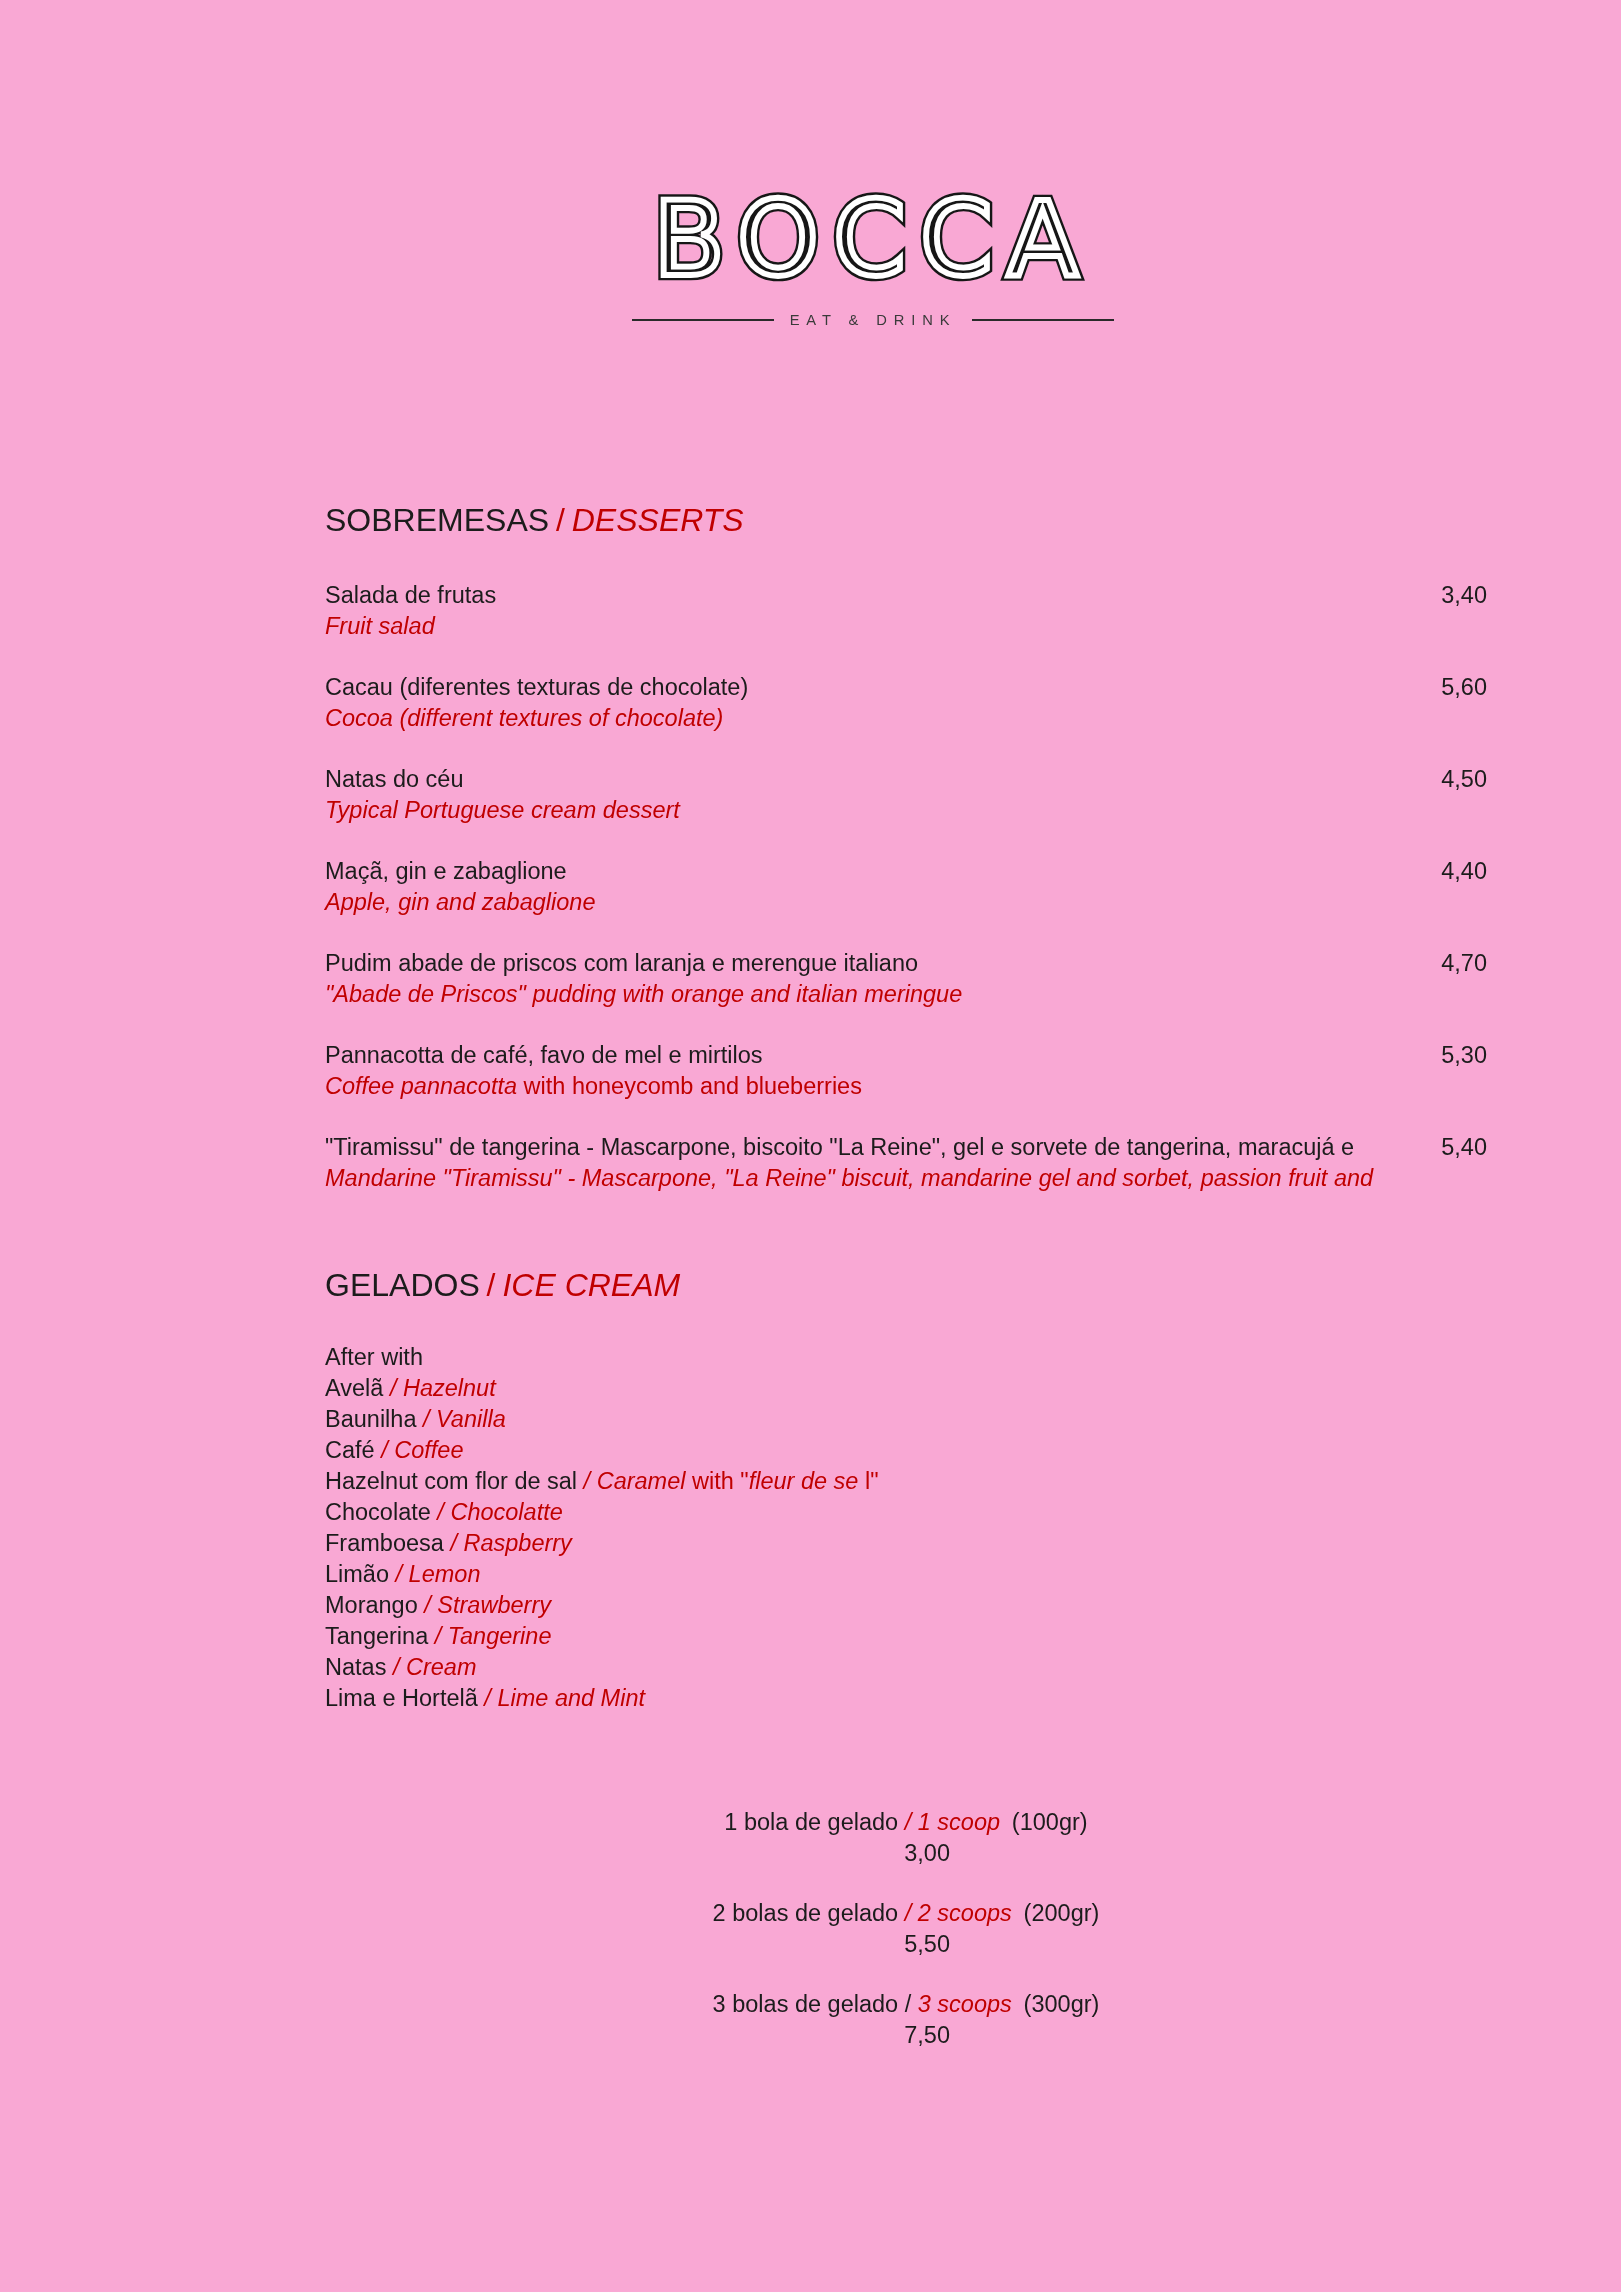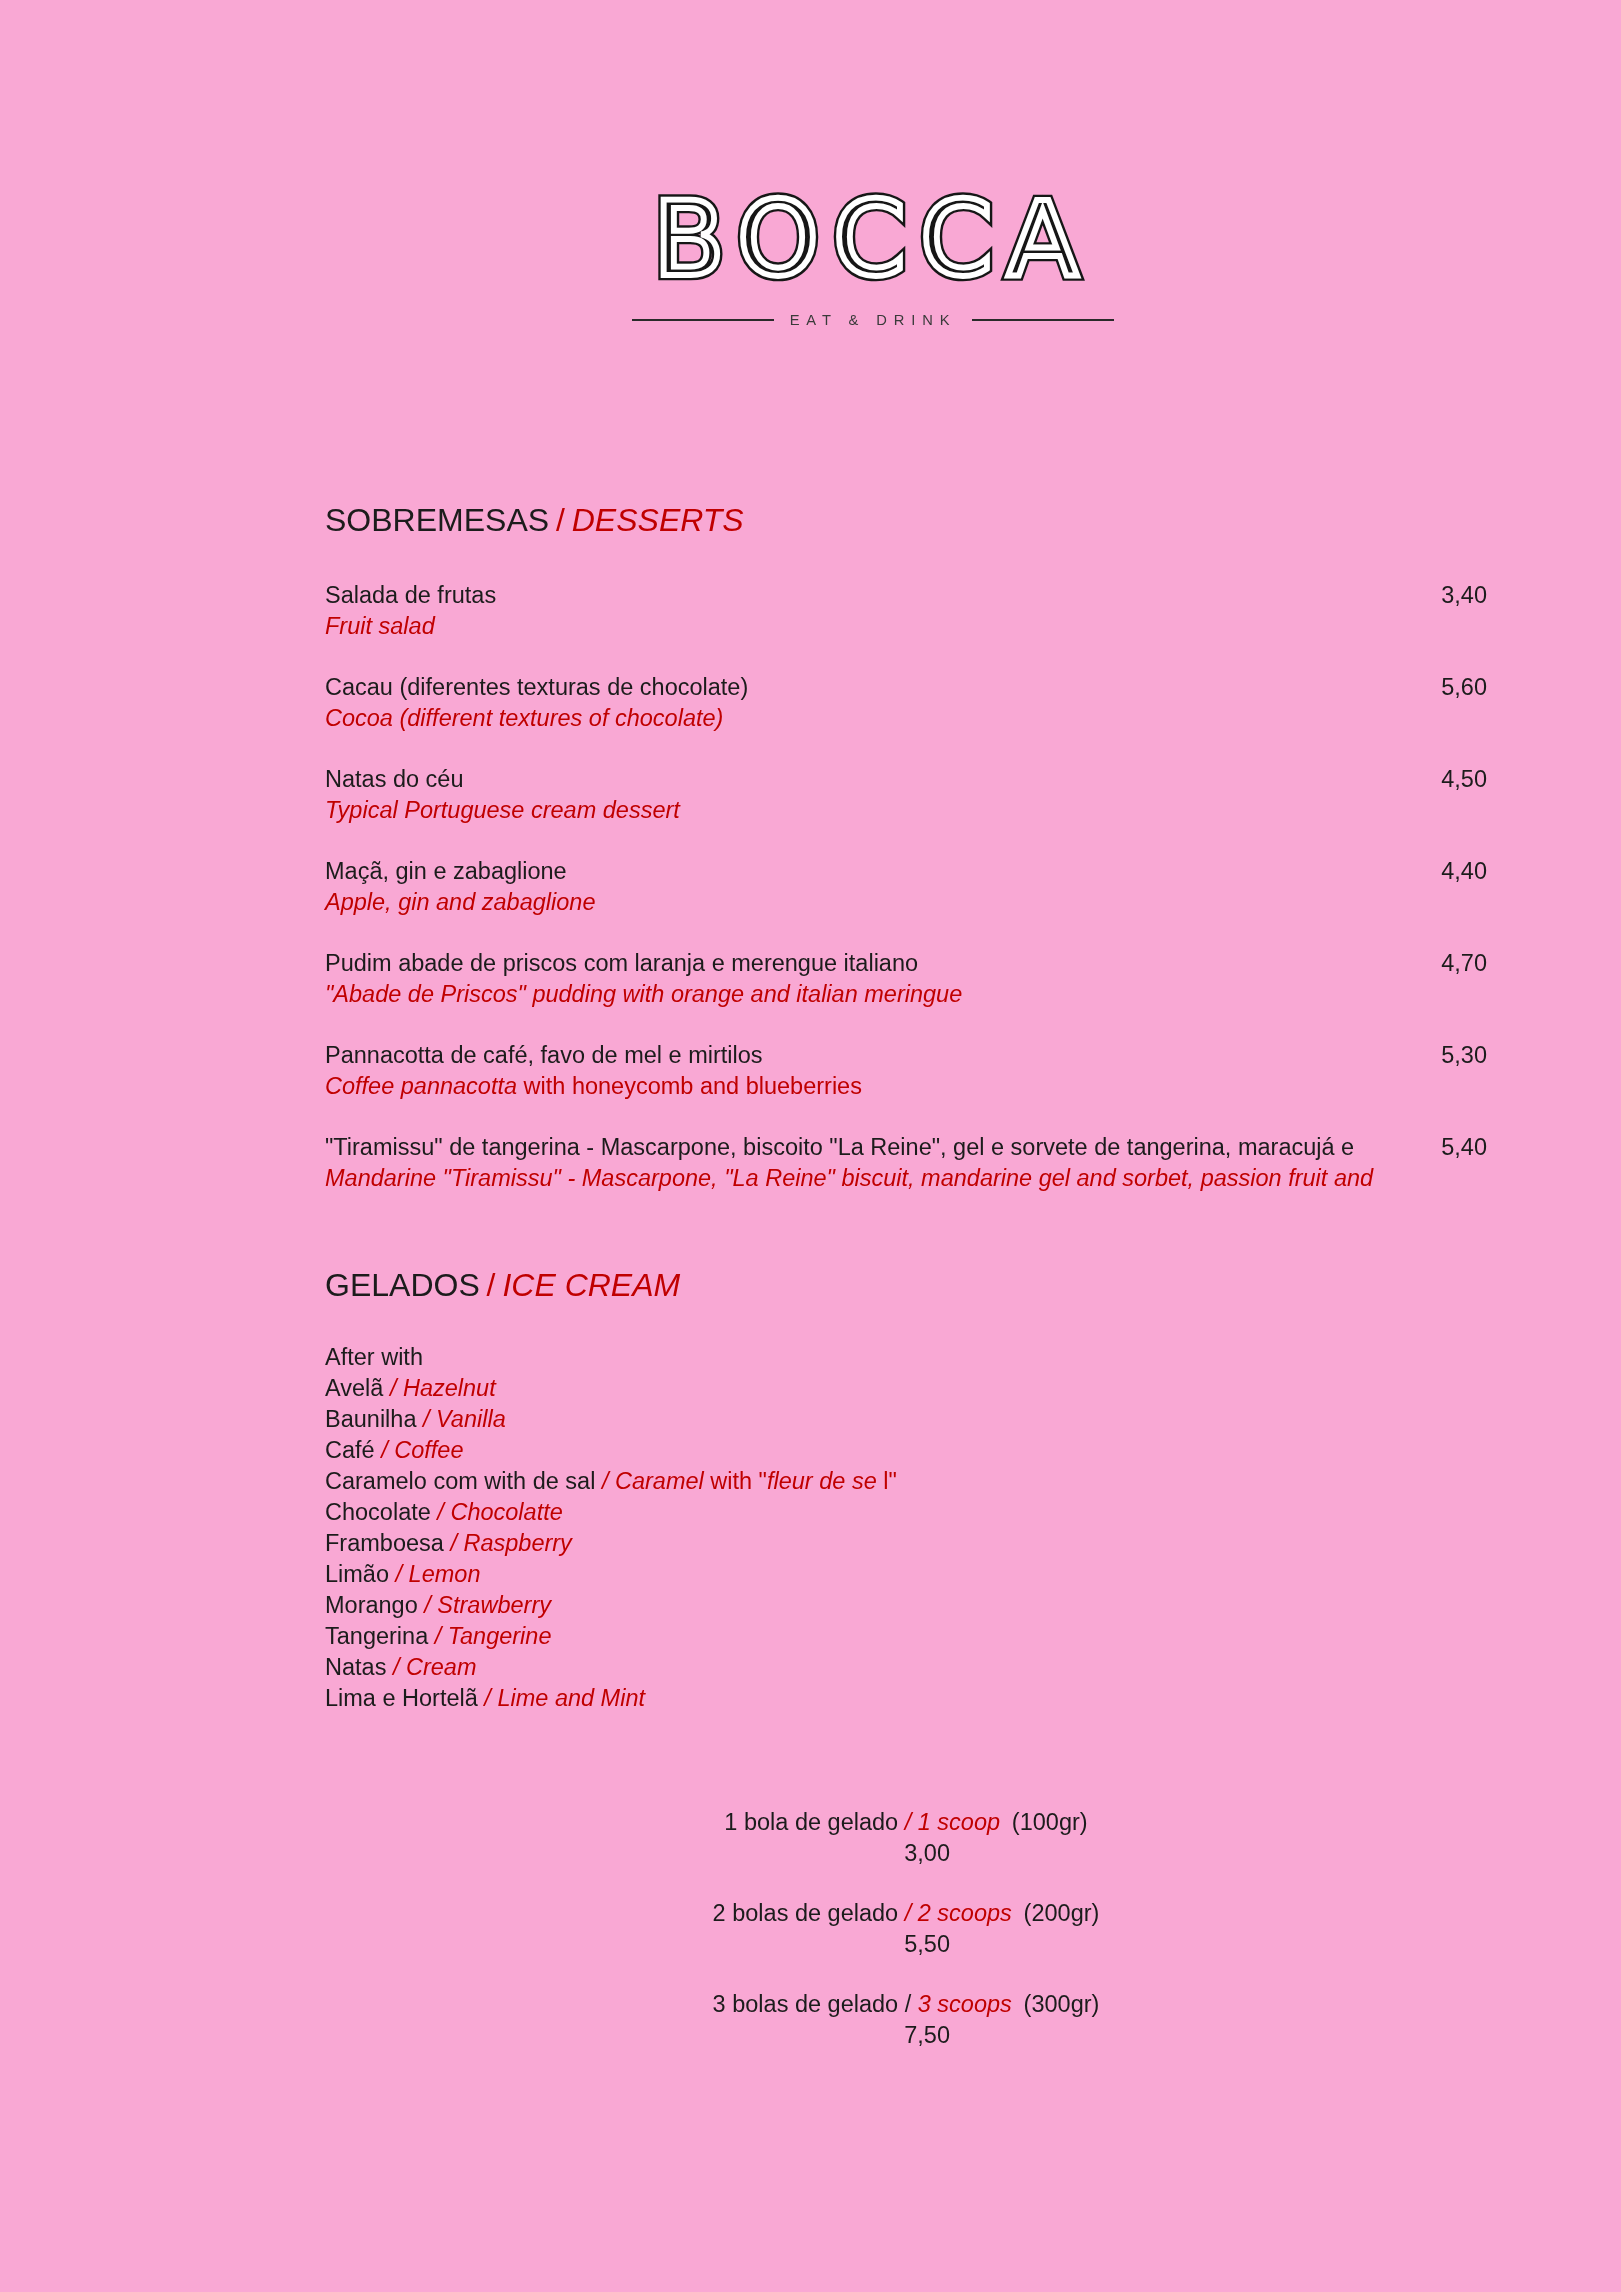--- a/index.html
+++ b/index.html
@@ -135,21 +135,21 @@
 
   <section class="section section-icecream">
     <h2 class="section-title">
       <span class="t-pt">GELADOS</span><span class="t-sep">/</span><span class="t-en">ICE CREAM</span>
     </h2>
     <div class="flavors">
         <div class="flavor-line"><span class="fl-pt">After with</span></div>
         <div class="flavor-line"><span class="fl-pt">Avelã</span><span class="fl-slash"> / </span><span class="fl-en it">Hazelnut</span></div>
         <div class="flavor-line"><span class="fl-pt">Baunilha</span><span class="fl-slash"> / </span><span class="fl-en it">Vanilla</span></div>
         <div class="flavor-line"><span class="fl-pt">Café</span><span class="fl-slash"> / </span><span class="fl-en it">Coffee</span></div>
-        <div class="flavor-line"><span class="fl-pt">Caramelo com with de sal</span><span class="fl-slash"> / </span><span class="fl-en it">Caramel </span><span class="fl-en"> with "</span><span class="fl-en it">fleur de se</span><span class="fl-en"> l"</span></div>
+        <div class="flavor-line"><span class="fl-pt">Hazelnut com flor de sal</span><span class="fl-slash"> / </span><span class="fl-en it">Caramel </span><span class="fl-en"> with "</span><span class="fl-en it">fleur de se</span><span class="fl-en"> l"</span></div>
         <div class="flavor-line"><span class="fl-pt">Chocolate</span><span class="fl-slash"> / </span><span class="fl-en it">Chocolatte</span></div>
         <div class="flavor-line"><span class="fl-pt">Framboesa</span><span class="fl-slash"> / </span><span class="fl-en it">Raspberry</span></div>
         <div class="flavor-line"><span class="fl-pt">Limão</span><span class="fl-slash"> / </span><span class="fl-en it">Lemon</span></div>
         <div class="flavor-line"><span class="fl-pt">Morango</span><span class="fl-slash"> / </span><span class="fl-en it">Strawberry</span></div>
         <div class="flavor-line"><span class="fl-pt">Tangerina</span><span class="fl-slash"> / </span><span class="fl-en it">Tangerine</span></div>
         <div class="flavor-line"><span class="fl-pt">Natas</span><span class="fl-slash"> / </span><span class="fl-en it">Cream</span></div>
         <div class="flavor-line"><span class="fl-pt">Lima e Hortelã</span><span class="fl-slash"> / </span><span class="fl-en it">Lime and Mint</span></div>
       </div>
     <div class="scoops">
         <div class="scoop-row">

